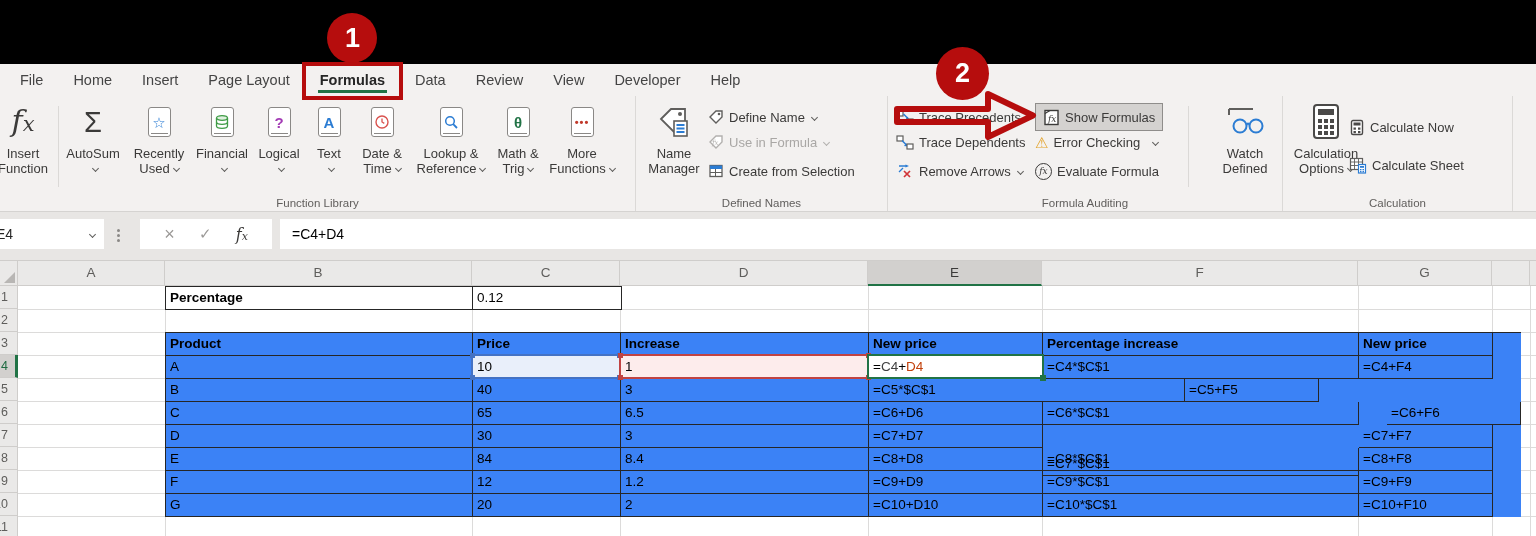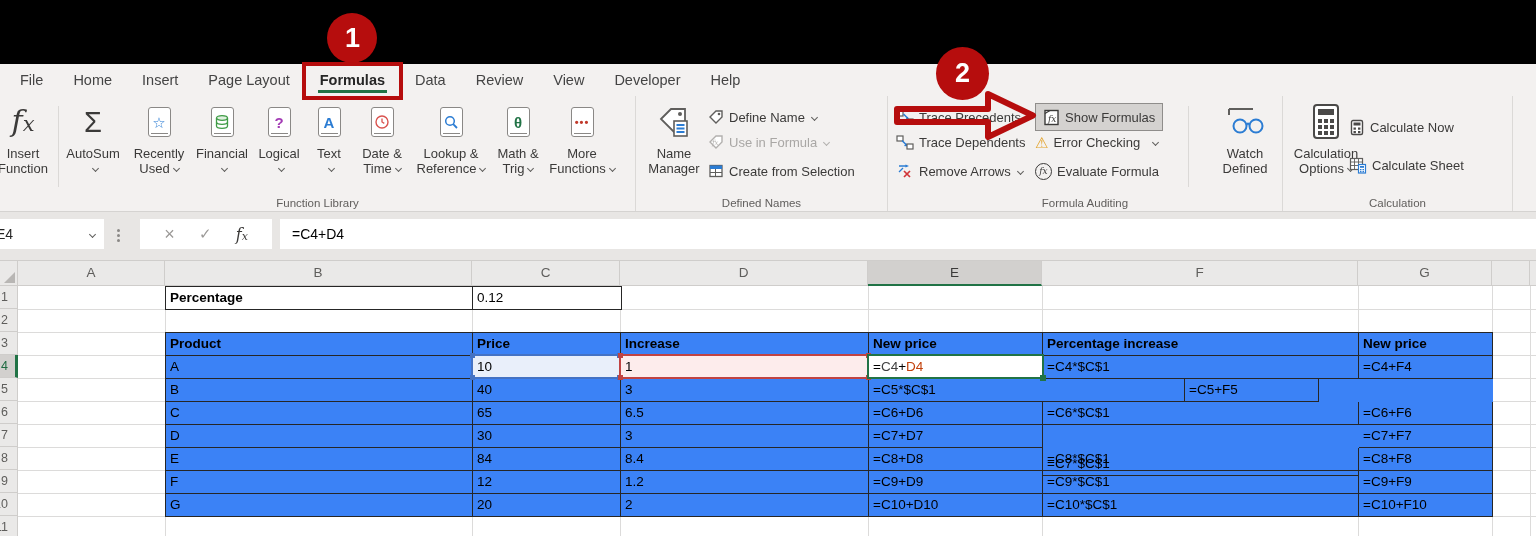--- a/index.html
+++ b/index.html
@@ -469,21 +469,21 @@
           <div class="tc" style="width: 248px;">3</div>
           <div class="tc" style="width: 316px;">=C5*$C$1</div>
           <div class="tc" style="width: 134px;">=C5+F5</div>
         </div>
         <div class="trow">
           <div class="tc" style="width: 307px;">C</div>
           <div class="tc" style="width: 148px;">65</div>
           <div class="tc" style="width: 248px;">6.5</div>
           <div class="tc" style="width: 174px;">=C6+D6</div>
           <div class="tc" style="width: 316px;">=C6*$C$1</div>
-          <div class="tc" style="width: 134px;">=C6+F6</div>
+          <div class="tc" style="width: 134px; margin-left: 28px;">=C6+F6</div>
         </div>
         <div class="trow">
           <div class="tc" style="width: 307px;">D</div>
           <div class="tc" style="width: 148px;">30</div>
           <div class="tc" style="width: 248px;">3</div>
           <div class="tc" style="width: 174px;">=C7+D7</div>
           <div class="tc" style="width: 316px; margin-top: 28px;">=C7*$C$1</div>
           <div class="tc" style="width: 134px;">=C7+F7</div>
         </div>
         <div class="trow">

